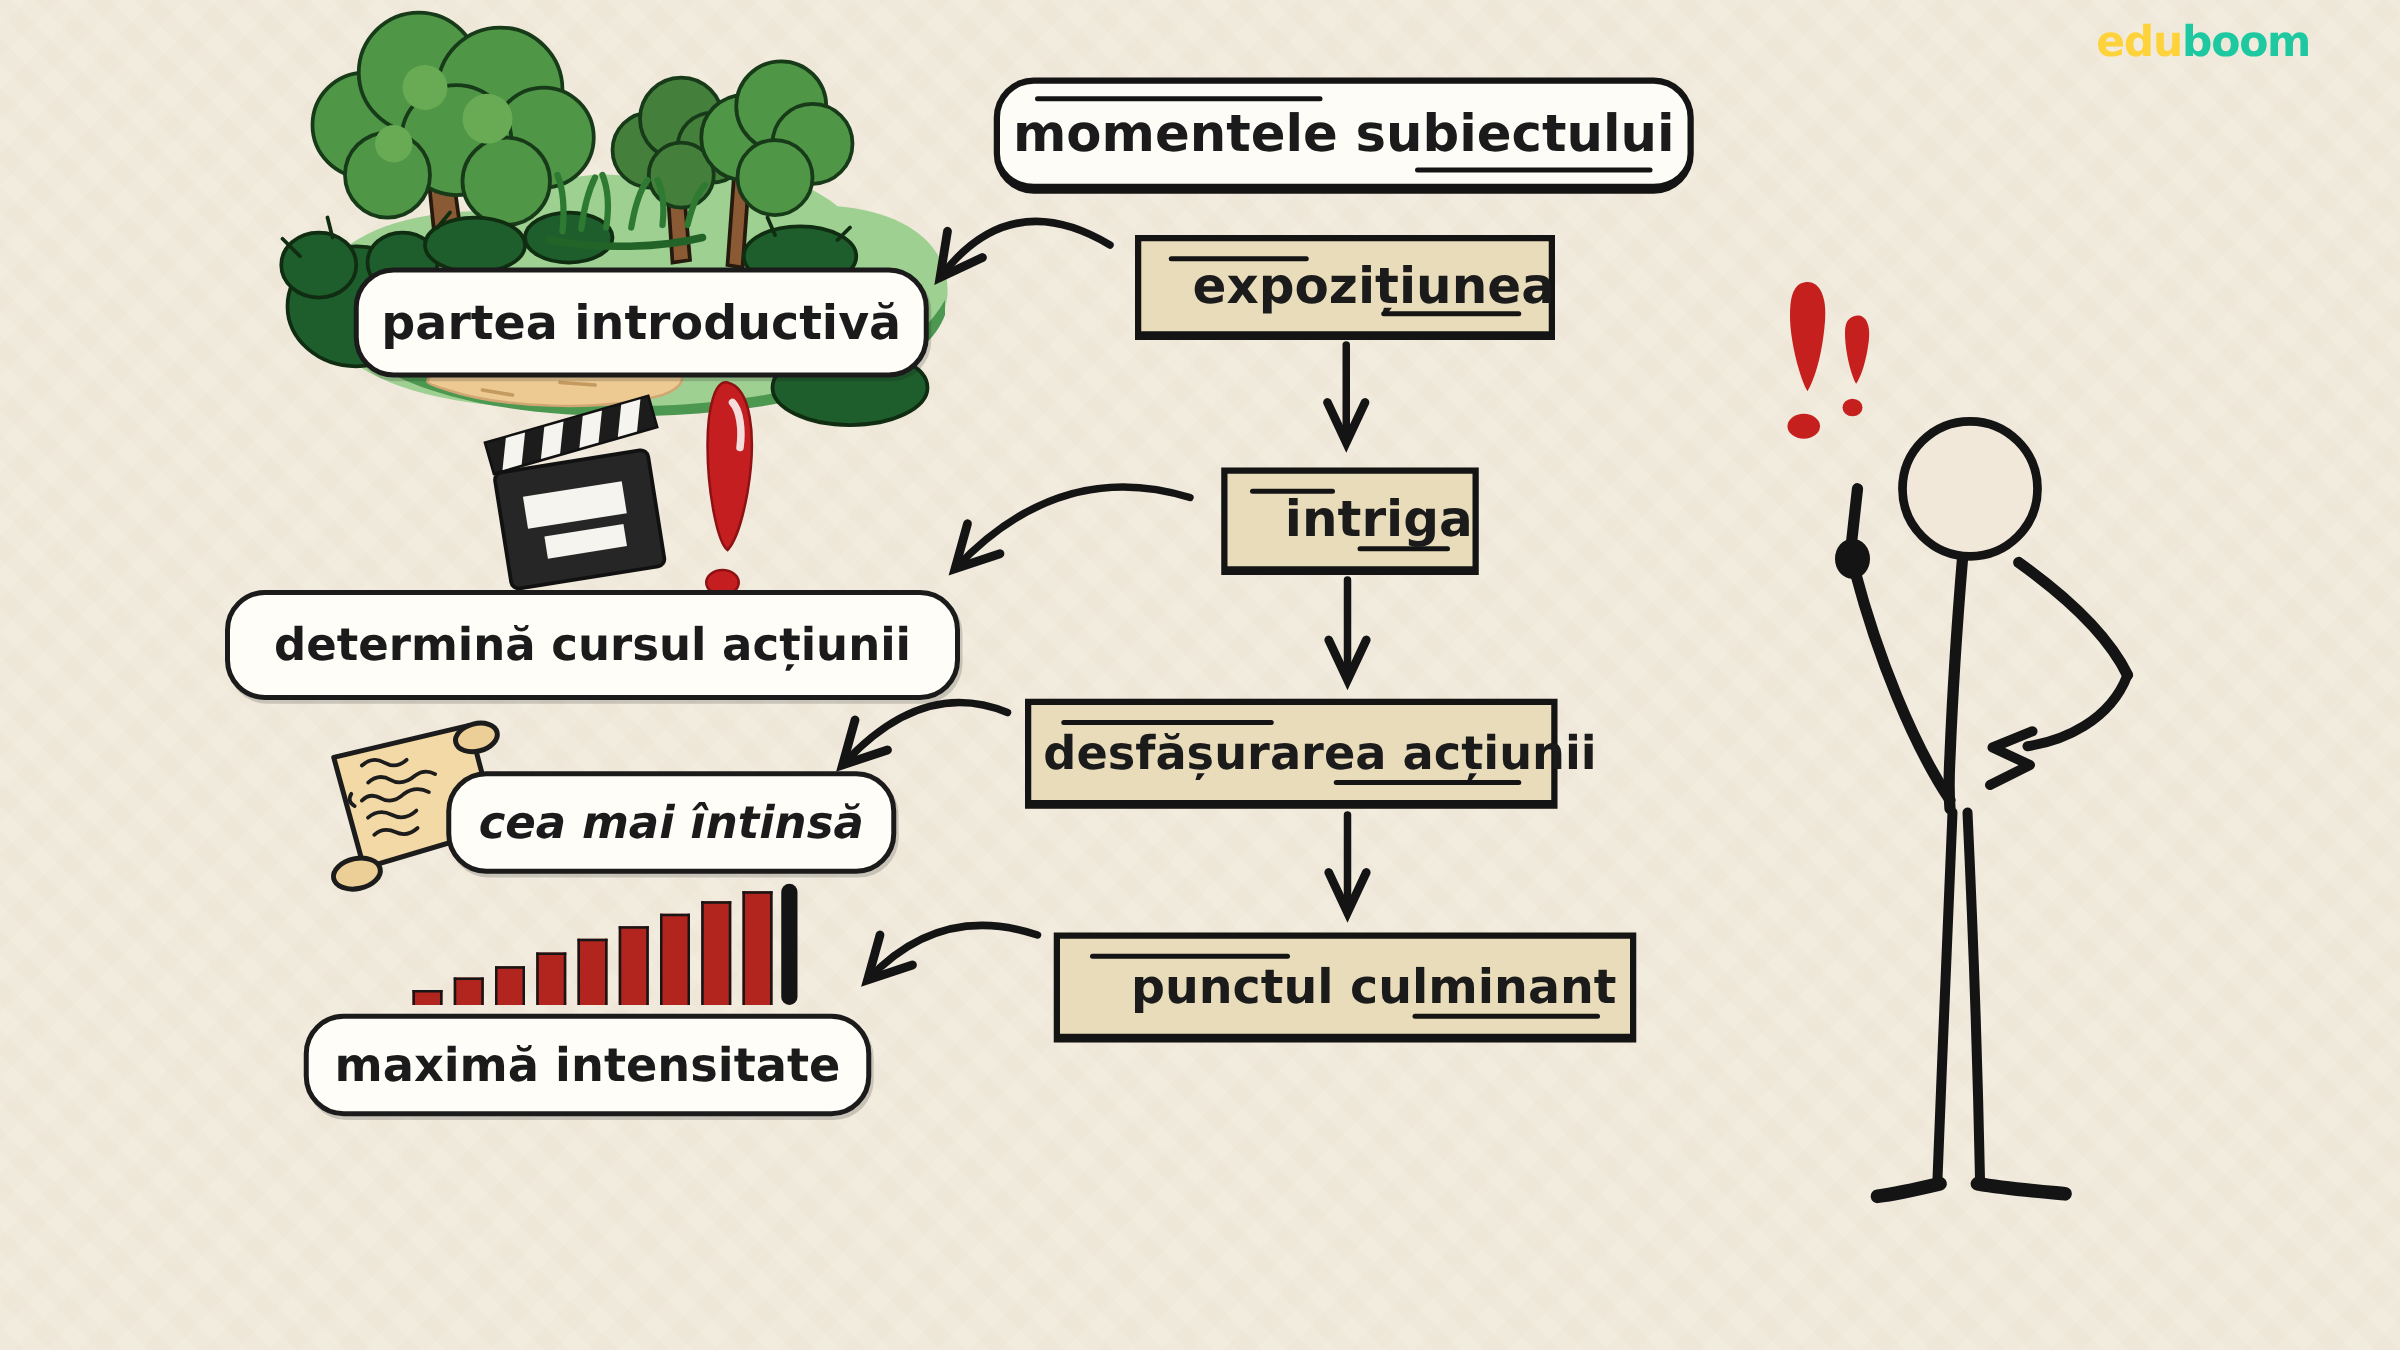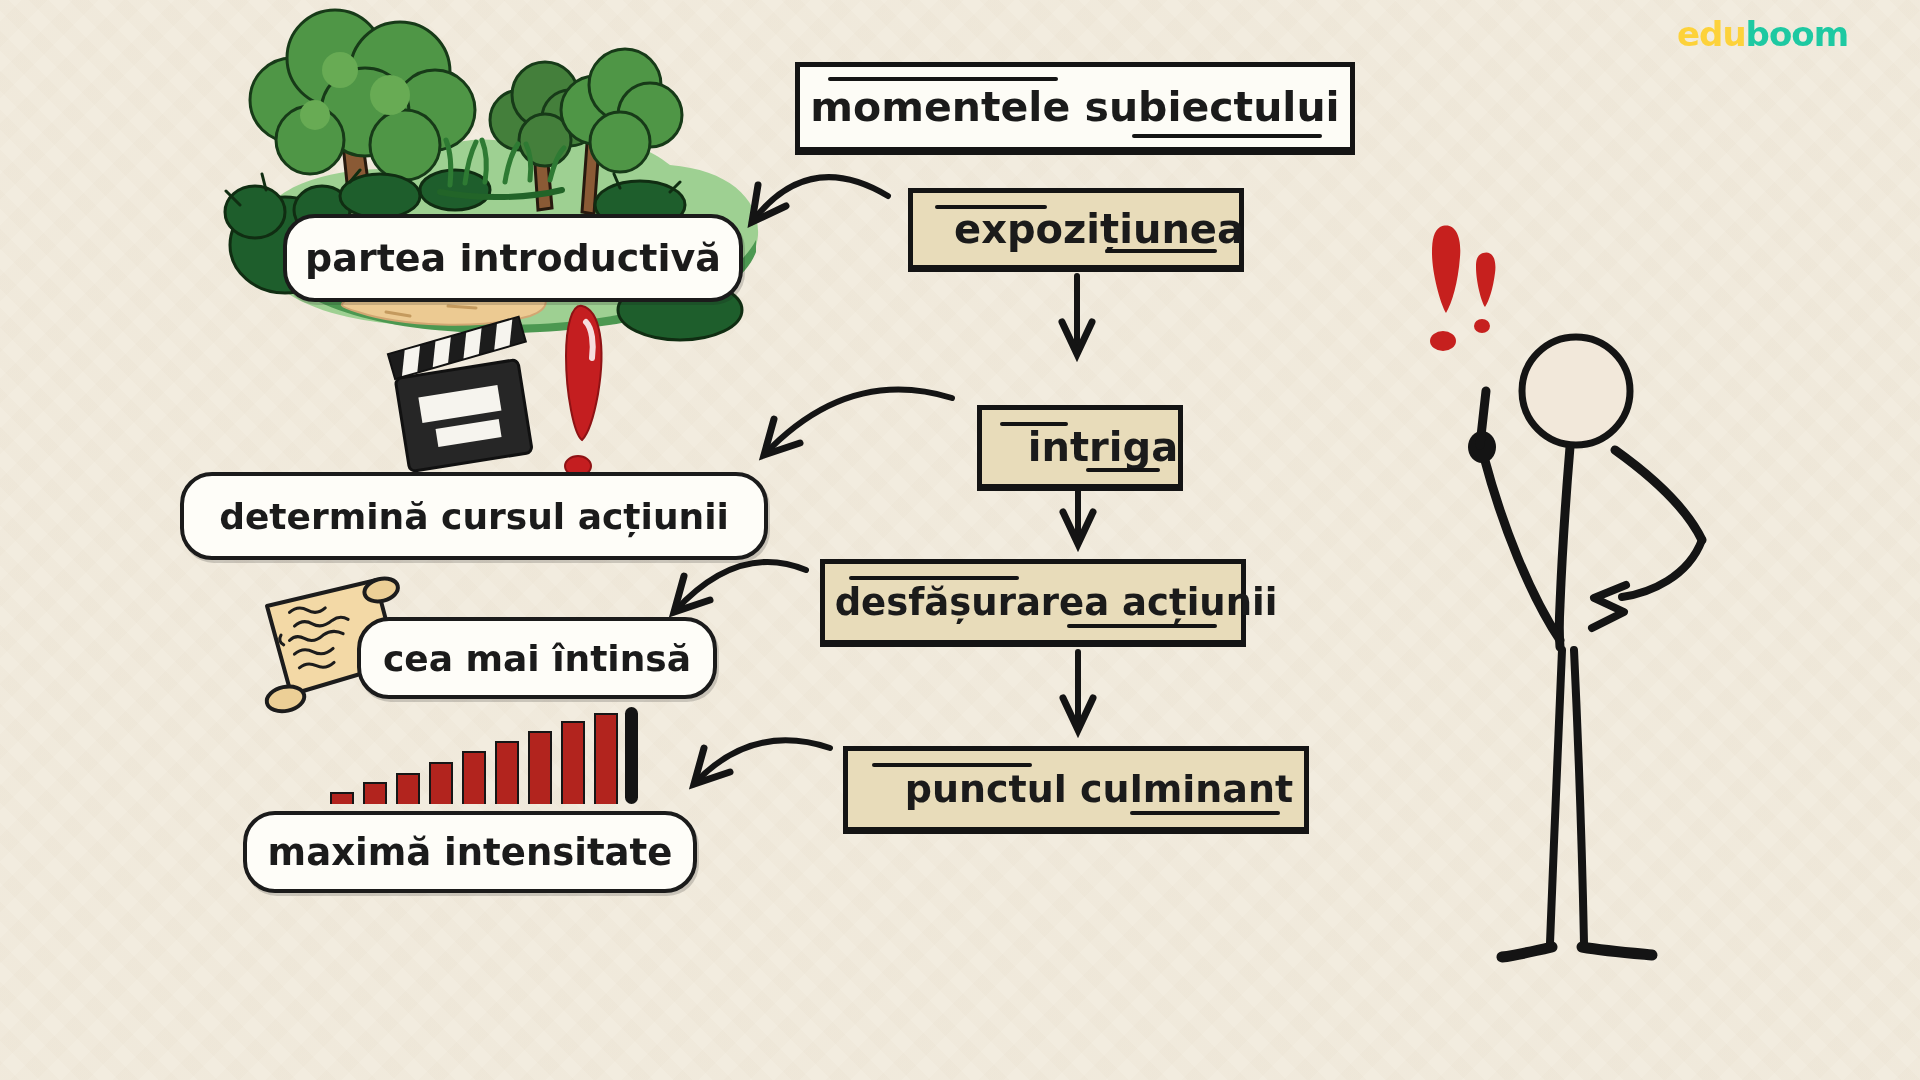--- a/index.html
+++ b/index.html
@@ -201,33 +201,33 @@
         <div class="bar" style="height: 43%; background: rgb(178, 36, 30);"></div>
         <div class="bar" style="height: 54%; background: rgb(178, 36, 30);"></div>
         <div class="bar" style="height: 64%; background: rgb(178, 36, 30);"></div>
         <div class="bar" style="height: 75%; background: rgb(178, 36, 30);"></div>
         <div class="bar" style="height: 85%; background: rgb(178, 36, 30);"></div>
         <div class="bar" style="height: 93%; background: rgb(178, 36, 30);"></div>
       </div>
     <div class="axis-line"></div>
   </div>
 
-  <div class="box title-box" style="left:795px; top:62px; width:560px; height:93px;">
+  <div class="box title-box" style="left:795px; top:62px; width:560px; height:93px;border-radius:32px;">
     <span class="dline" style="left:28px; top:10px; width:230px;"></span>
     <span>momentele subiectului</span>
     <span class="dline" style="right:28px; bottom:9px; width:190px;"></span>
   </div>
 
   <div class="box stage-box" style="left:908px; top:188px; width:336px; height:84px; font-size:40px;">
     <span class="dline" style="left:22px; top:12px; width:112px;"></span>
     <span>expozițiunea</span>
     <span class="dline" style="right:22px; bottom:12px; width:112px;"></span>
   </div>
 
-  <div class="box stage-box" style="left:977px; top:374px; width:206px; height:86px; font-size:40px;margin-top:31px;">
+  <div class="box stage-box" style="left:977px; top:374px; width:206px; height:86px; font-size:40px;">
     <span class="dline" style="left:18px; top:12px; width:68px;"></span>
     <span>intriga</span>
     <span class="dline" style="right:18px; bottom:12px; width:74px;"></span>
   </div>
 
   <div class="box stage-box" style="left:820px; top:559px; width:426px; height:88px; font-size:37px;">
     <span class="dline" style="left:24px; top:12px; width:170px;"></span>
     <span>desfășurarea acțiunii</span>
     <span class="dline" style="right:24px; bottom:12px; width:150px;"></span>
   </div>
@@ -239,21 +239,21 @@
   </div>
 
   <div class="box note-box" style="left:283px; top:214px; width:460px; height:88px; font-size:38px;">
     <span>partea introductivă</span>
   </div>
 
   <div class="box note-box" style="left:180px; top:472px; width:588px; height:88px; font-size:36px;">
     <span>determină cursul acțiunii</span>
   </div>
 
-  <div class="box note-box" style="left:357px; top:617px; width:360px; height:82px; font-size:36px;">
+  <div class="box note-box" style="left:357px; top:617px; width:360px; height:82px; font-size:36px;font-style:italic;">
     <span>cea mai întinsă</span>
   </div>
 
   <div class="box note-box" style="left:243px; top:800px; width:454px; height:82px; font-size:37px;margin-top:11px;">
     <span>maximă intensitate</span>
   </div>
 
   <svg style="left:1410px; top:195px;" width="330" height="790" viewBox="0 0 330 790">
 
     <g fill="#c6201e">

